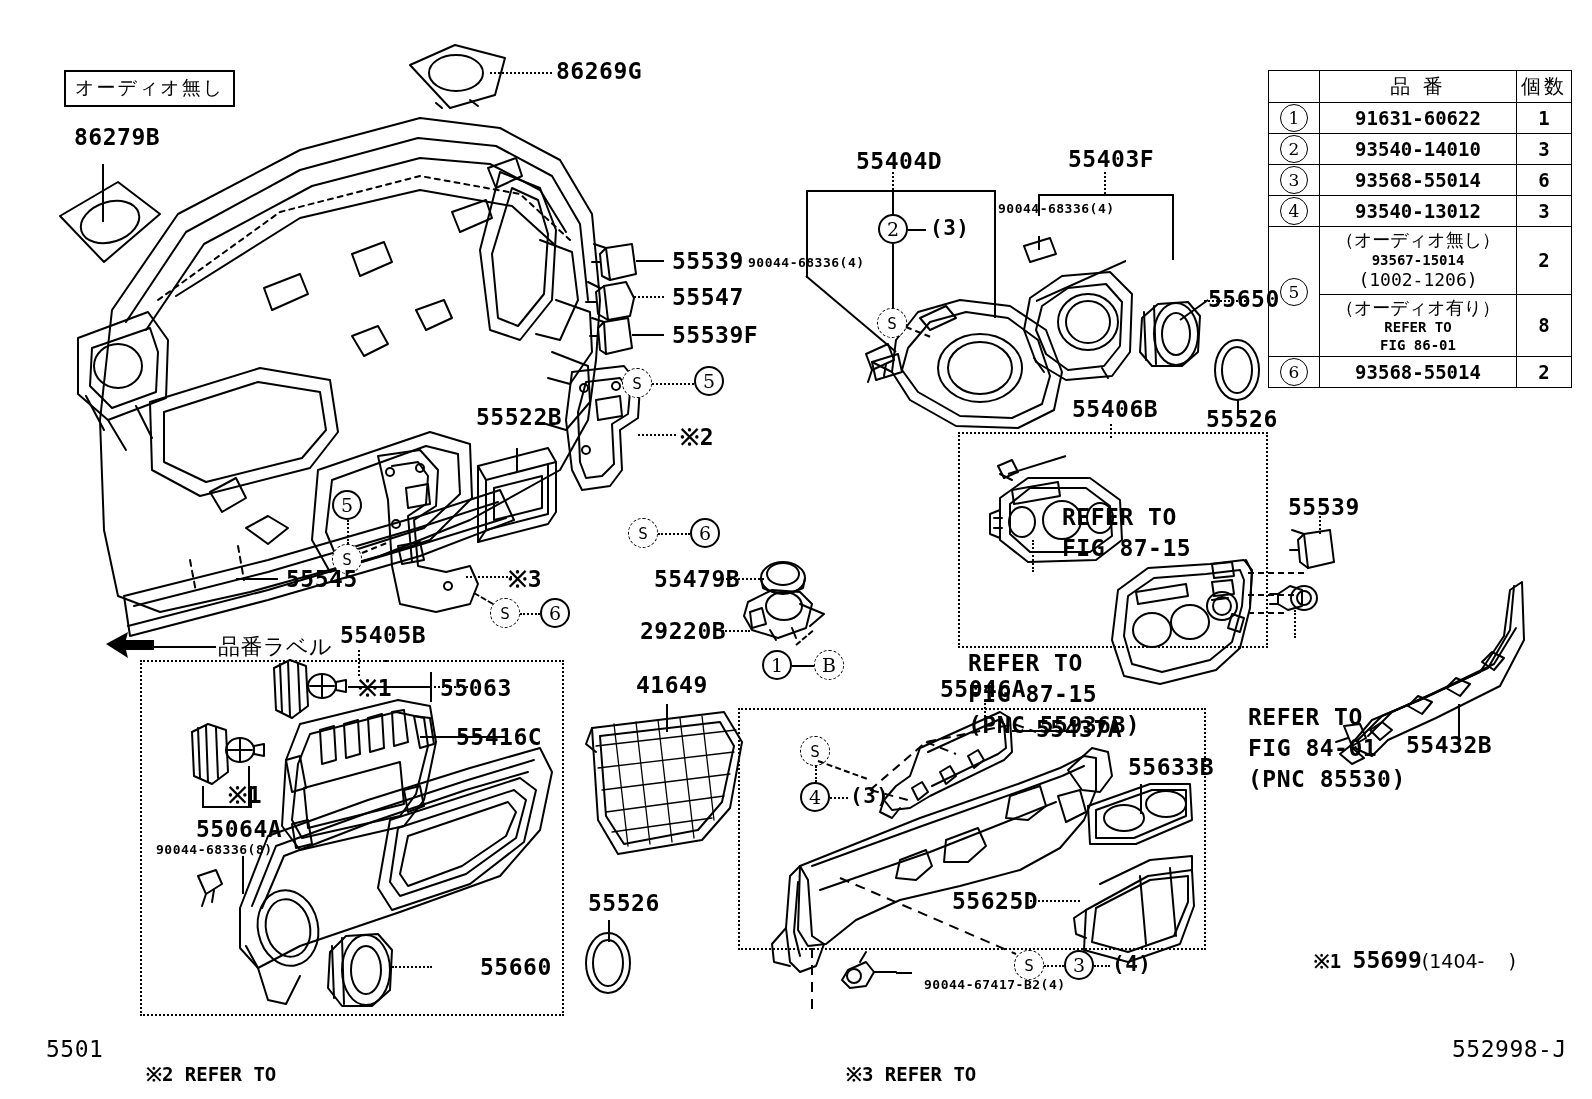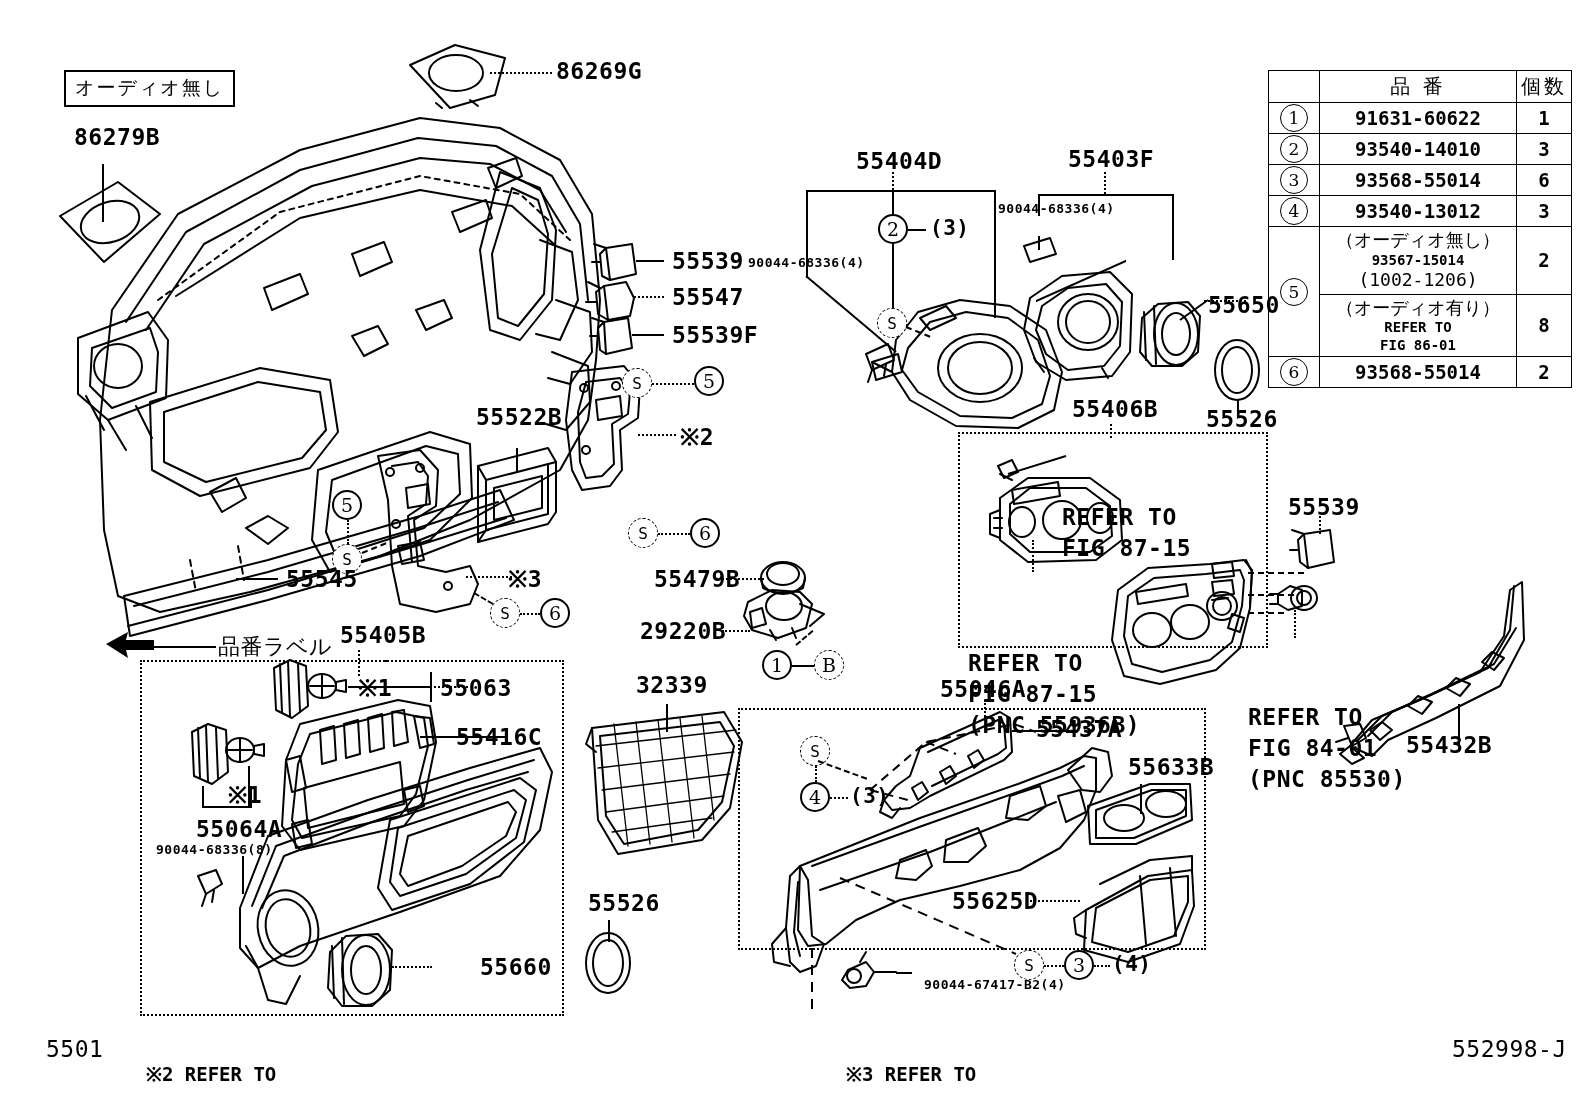--- a/index.html
+++ b/index.html
@@ -720,32 +720,32 @@
 
   <div class="lbl" style="left:358px; top:675px;">※1</div>
   <div class="lbl" style="left:440px; top:675px;">55063</div>
   <div class="lbl" style="left:456px; top:724px;">55416C</div>
   <div class="lbl" style="left:228px; top:782px;">※1</div>
   <div class="lbl" style="left:196px; top:816px;">55064A</div>
   <div class="lbl small" style="left:156px; top:843px;">90044-68336(8)</div>
 
   <div class="lbl" style="left:432px; top:954px;margin-left:48px;">55660</div>
   <div class="lbl" style="left:588px; top:890px;">55526</div>
-  <div class="lbl" style="left:636px; top:672px;">32339</div>
+  <div class="lbl" style="left:636px; top:672px;">41649</div>
 
   <div class="lbl" style="left:654px; top:566px;">55479B</div>
   <div class="lbl" style="left:640px; top:618px;">29220B</div>
 
   <div class="lbl" style="left:856px; top:148px;">55404D</div>
   <div class="lbl" style="left:1068px; top:146px;">55403F</div>
   <div class="lbl small" style="left:748px; top:256px;">90044-68336(4)</div>
   <div class="lbl small" style="left:998px; top:202px;">90044-68336(4)</div>
   <div class="lbl med" style="left:930px; top:216px;">(3)</div>
 
-  <div class="lbl" style="left:1208px; top:292px;">55650</div>
+  <div class="lbl" style="left:1208px; top:286px;">55650</div>
   <div class="lbl" style="left:1072px; top:396px;">55406B</div>
   <div class="lbl" style="left:1206px; top:406px;">55526</div>
   <div class="lbl" style="left:1288px; top:494px;">55539</div>
   <div class="lbl" style="left:1406px; top:732px;">55432B</div>
 
   <div class="lbl" style="left:940px; top:676px;">55046A</div>
   <div class="lbl" style="left:1036px; top:716px;">55437A</div>
   <div class="lbl" style="left:1100px; top:754px;margin-left:28px;">55633B</div>
   <div class="lbl" style="left:952px; top:888px;">55625D</div>
   <div class="lbl small" style="left:924px; top:978px;">90044-67417-B2(4)</div>
@@ -760,20 +760,23 @@
     <div style="white-space:pre-line;">REFER TO
 FIG 87-15
 (PNC 55936B)</div>
   </div>
   <div class="lbl" style="left:1248px; top:640px; line-height:1.35;">
     <div style="white-space:pre-line;">REFER TO
 FIG 84-01
 (PNC 85530)</div>
   </div>
 
+  <div class="foot" style="left:1268px; top:916px;">
+    <span>※1</span><span> </span><span style="font-size:23px;">55699</span><span class="jp">(1404-    )</span>
+  </div>
 
   <div class="foot" style="left:146px; top:1006px;">
     <div><span>※2</span><span> </span><span>REFER TO</span></div>
     
     
   </div>
 
   <div class="foot" style="left:846px; top:1006px;">
     <div><span>※3</span><span> </span><span>REFER TO</span></div>
     

